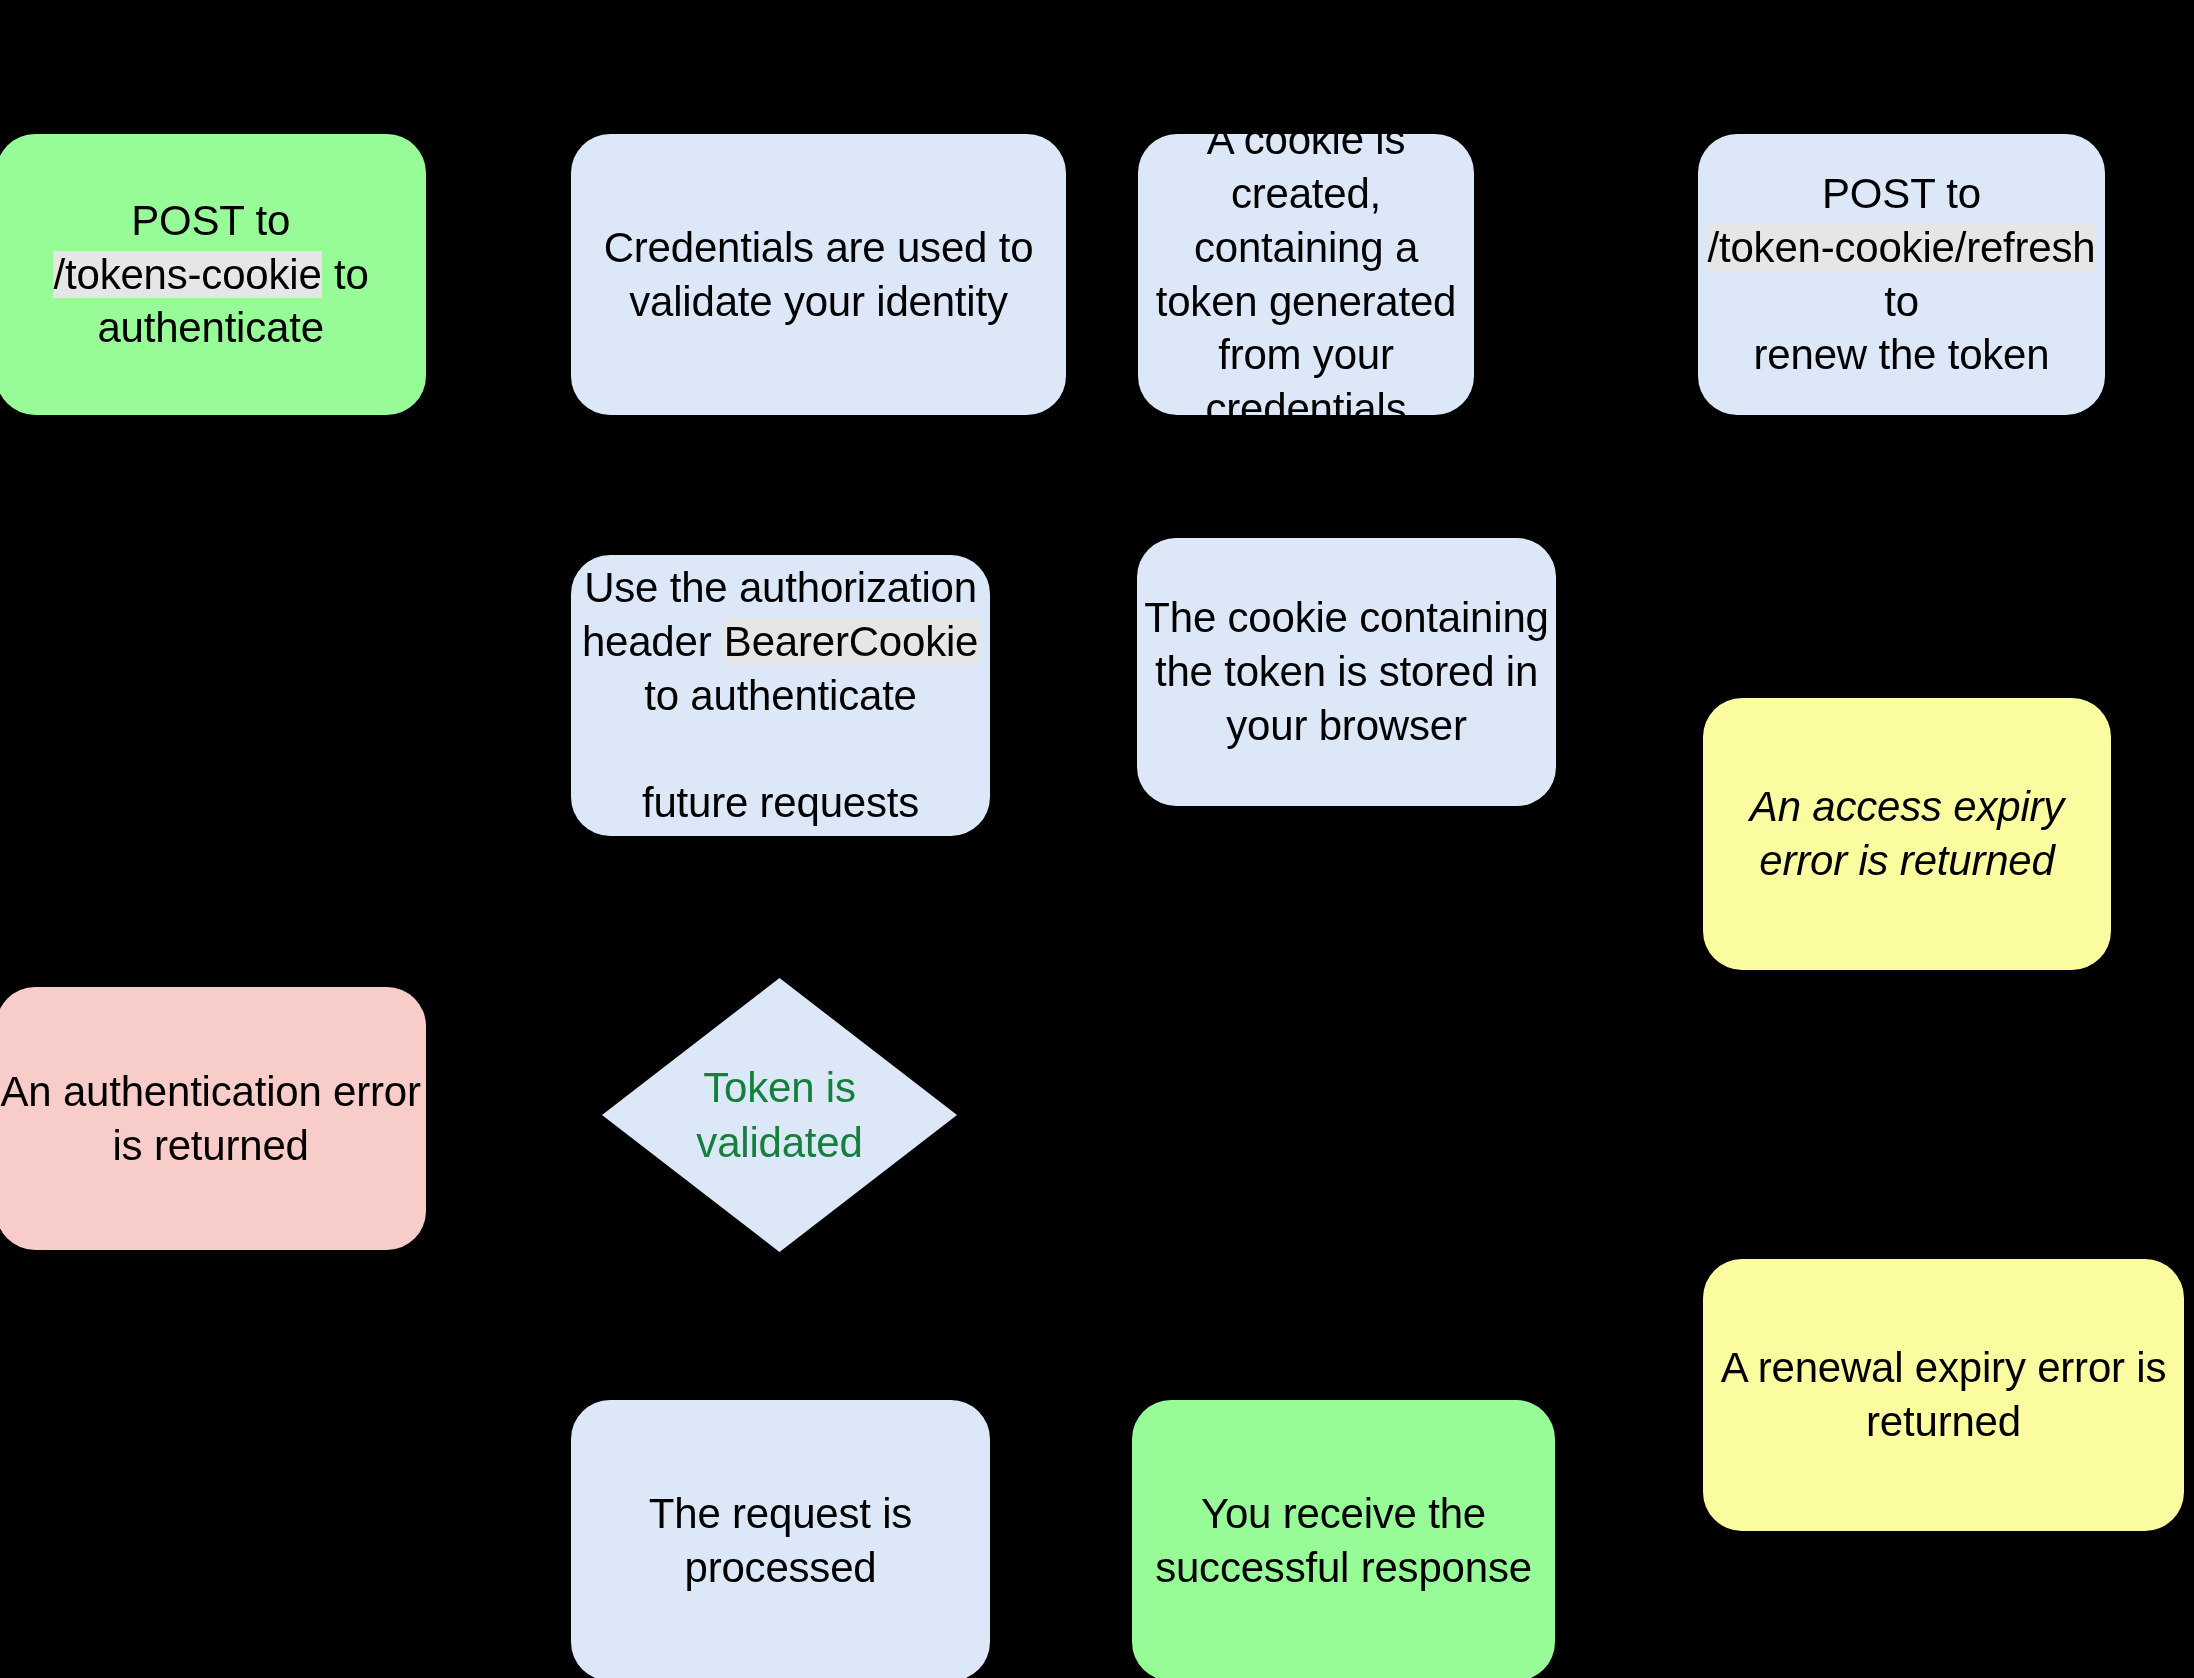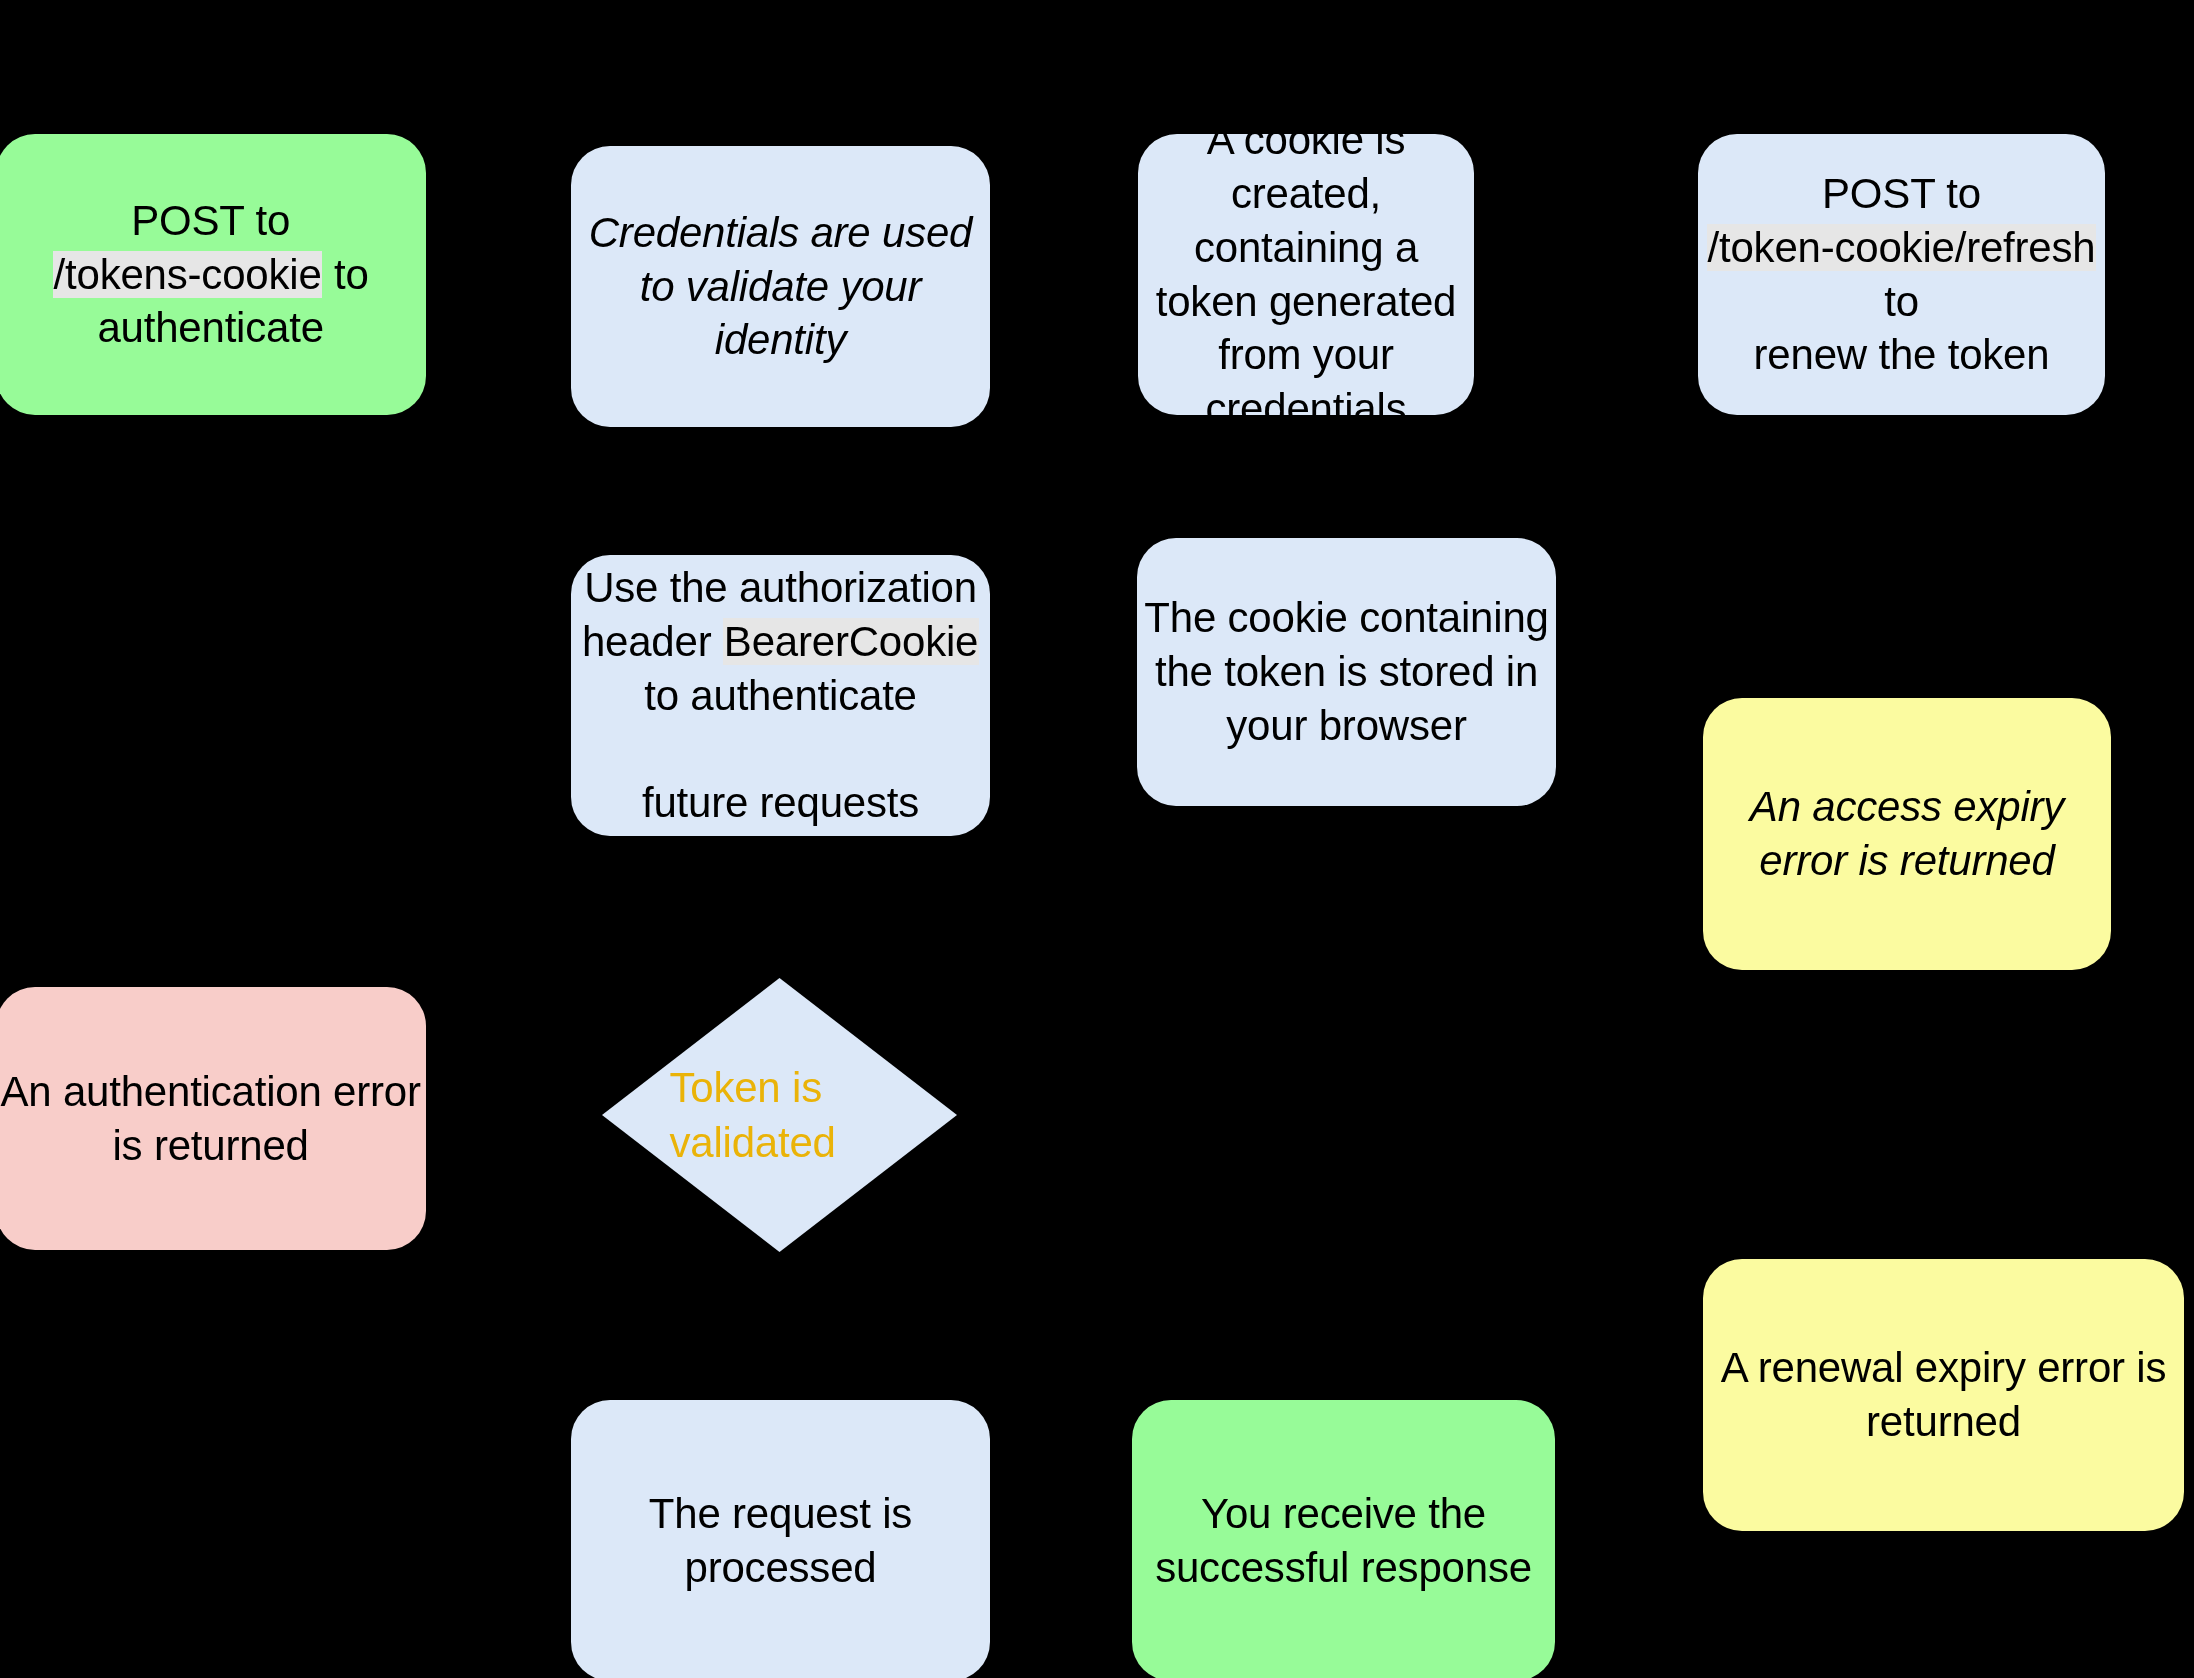--- a/index.html
+++ b/index.html
@@ -66,37 +66,38 @@
   }
   .diamond .dshape {
     position: absolute;
     inset: 0;
     background: #dce8f8;
     clip-path: polygon(50% 0%, 100% 50%, 50% 100%, 0% 50%);
   }
   .diamond .dlabel {
     position: relative;
     z-index: 2;
-    color: #eab308;
+    text-align: center;
+    color: #15803d;
     font-size: 42px;
     line-height: 1.32;
     letter-spacing: -0.2px;
     width: 62%;
   }
 </style>
 </head>
 <body>
 
 <div id="stage">
 
   <div class="node rect fill-green" style="left:-4.4px; top:134px; width:430px; height:281px;">
     <span class="txt"><span>POST to</span><br><span class="code">/tokens-cookie</span><span> to</span><br><span>authenticate</span></span>
   </div>
 
-  <div class="node rect fill-blue" style="left:571px; top:146px; width:419px; height:281px;font-style:italic;">
+  <div class="node rect fill-blue" style="left:571px; top:134px; width:495px; height:281px;">
     <span class="txt">Credentials are used to validate your identity</span>
   </div>
 
   <div class="node rect fill-blue" style="left:1138px; top:134px; width:336px; height:281px;">
     <span class="txt">A cookie is created, containing a token generated from your credentials</span>
   </div>
 
   <div class="node rect fill-blue" style="left:1698px; top:134px; width:407px; height:281px;">
     <span class="txt"><span>POST to</span><br><span class="code">/token-cookie/refresh</span><span> to</span><br><span>renew the token</span></span>
   </div>

